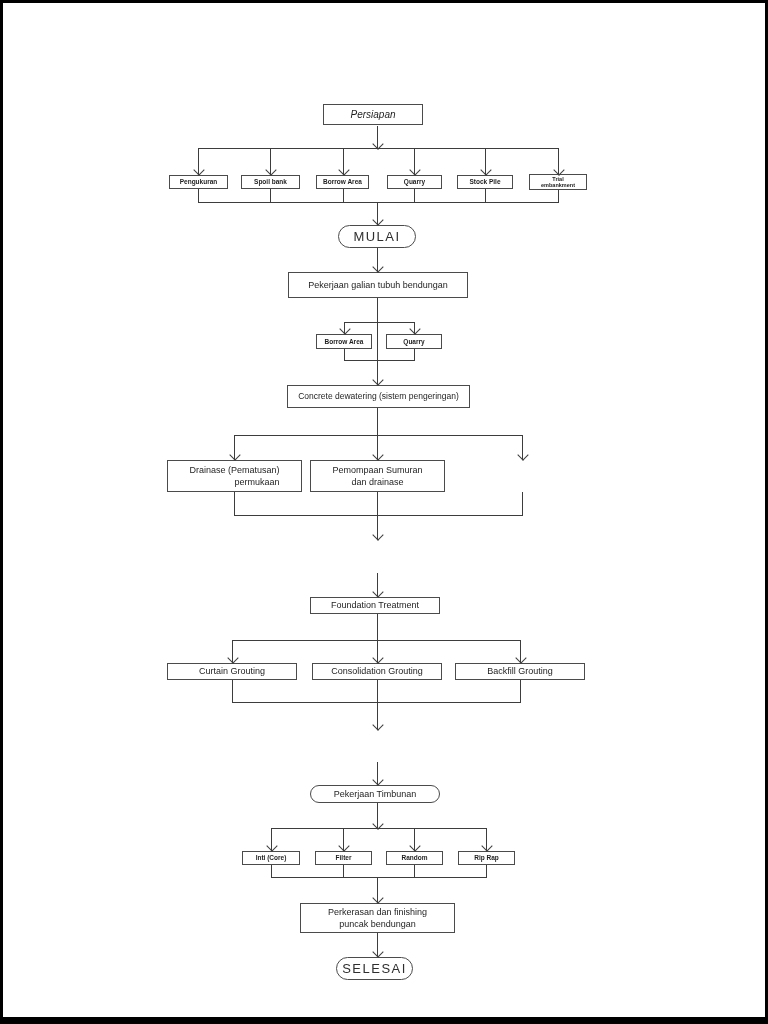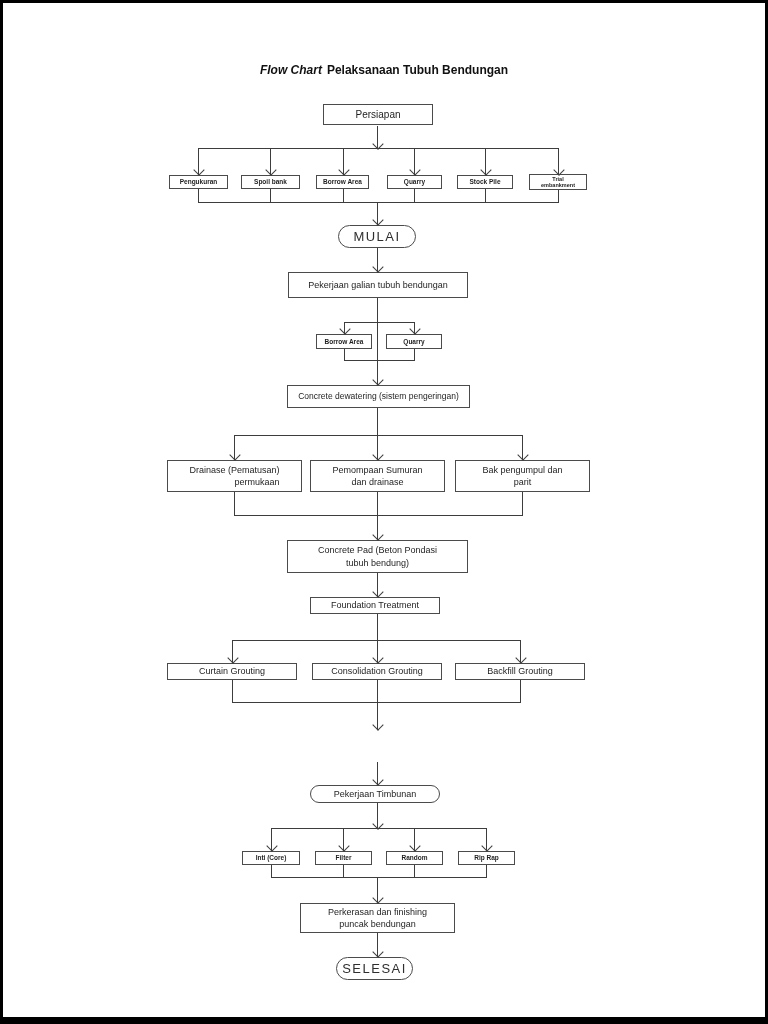--- a/index.html
+++ b/index.html
@@ -18,21 +18,21 @@
   .sm{font-size:6.5px;font-weight:600;line-height:1.15;padding:0 1px;}
   .xs{font-size:5.5px;font-weight:600;line-height:1.15;}
   .one{white-space:nowrap;}
   .stadium{border-radius:13px;font-size:13px;letter-spacing:1.5px;color:#2e2e2e;
            border-width:1px;font-weight:400;}
   .vl{position:absolute;width:1px;background:var(--line);}
   .hl{position:absolute;height:1px;background:var(--line);}
   .ah{position:absolute;width:7px;height:7px;border-right:1px solid var(--line);
       border-bottom:1px solid var(--line);transform:rotate(45deg);}
   
-  #n-persiapan{left:323px;top:104px;width:110px;height:21px;font-size:10px;}
+  #n-persiapan{left:323px;top:104px;width:100px;height:21px;font-size:10px;font-style:italic;}
   #n-pengukuran{left:169px;top:175px;width:59px;height:14px;}
   #n-spoil{left:241px;top:175px;width:59px;height:14px;}
   #n-ba1{left:316px;top:175px;width:53px;height:14px;}
   #n-q1{left:387px;top:175px;width:55px;height:14px;}
   #n-stock{left:457px;top:175px;width:56px;height:14px;}
   #n-trial{left:529px;top:174px;width:58px;height:16px;}
   #n-mulai{left:338px;top:225px;width:78px;height:23px;text-align:center;}
   #n-galian{left:288px;top:272px;width:180px;height:26px;}
   #n-ba2{left:316px;top:334px;width:56px;height:15px;}
   #n-q2{left:386px;top:334px;width:56px;height:15px;}
@@ -53,45 +53,38 @@
   #n-riprap{left:458px;top:851px;width:57px;height:14px;}
   #n-perkerasan{left:300px;top:903px;width:155px;height:30px;}
   #n-selesai{left:336px;top:957px;width:77px;height:23px;}
 </style>
 </head>
 <body>
 
 <div class="frame">
   <div class="page"></div>
 
-  <div class="title">
-    <span class="ti">Flow Chart</span><span>Pelaksanaan Tubuh Bendungan</span>
-  </div>
 
   <div class="nd one" id="n-persiapan">Persiapan</div>
   <div class="nd sm" id="n-pengukuran">Pengukuran</div>
   <div class="nd sm" id="n-spoil">Spoil bank</div>
   <div class="nd sm" id="n-ba1">Borrow Area</div>
   <div class="nd sm" id="n-q1">Quarry</div>
   <div class="nd sm" id="n-stock">Stock Pile</div>
   <div class="nd xs" id="n-trial">Trial
 embankment</div>
   <div class="nd stadium" id="n-mulai">MULAI</div>
   <div class="nd one" id="n-galian">Pekerjaan galian tubuh bendungan</div>
   <div class="nd sm" id="n-ba2">Borrow Area</div>
   <div class="nd sm" id="n-q2">Quarry</div>
   <div class="nd one" id="n-dewatering">Concrete dewatering (sistem pengeringan)</div>
   <div class="nd" id="n-drainase">Drainase (Pematusan)
 permukaan</div>
   <div class="nd" id="n-pemompaan">Pemompaan Sumuran
 dan drainase</div>
-  <div class="nd" id="n-bak">Bak pengumpul dan
-parit</div>
-  <div class="nd" id="n-concrete">Concrete Pad (Beton Pondasi
-tubuh bendung)</div>
   <div class="nd one" id="n-foundation">Foundation Treatment</div>
   <div class="nd one" id="n-curtain">Curtain Grouting</div>
   <div class="nd one" id="n-consolidation">Consolidation Grouting</div>
   <div class="nd one" id="n-backfill">Backfill Grouting</div>
   <div class="nd one" id="n-timbunan">Pekerjaan Timbunan</div>
   <div class="nd sm" id="n-inti">Inti (Core)</div>
   <div class="nd sm" id="n-filter">Filter</div>
   <div class="nd sm" id="n-random">Random</div>
   <div class="nd sm" id="n-riprap">Rip Rap</div>
   <div class="nd" id="n-perkerasan">Perkerasan dan finishing

